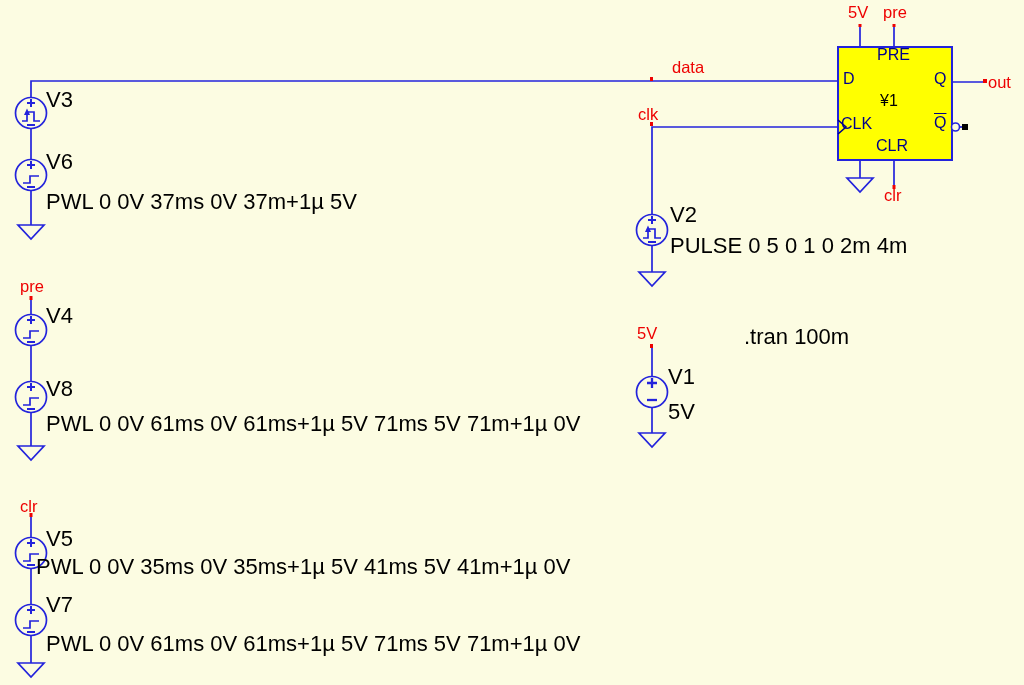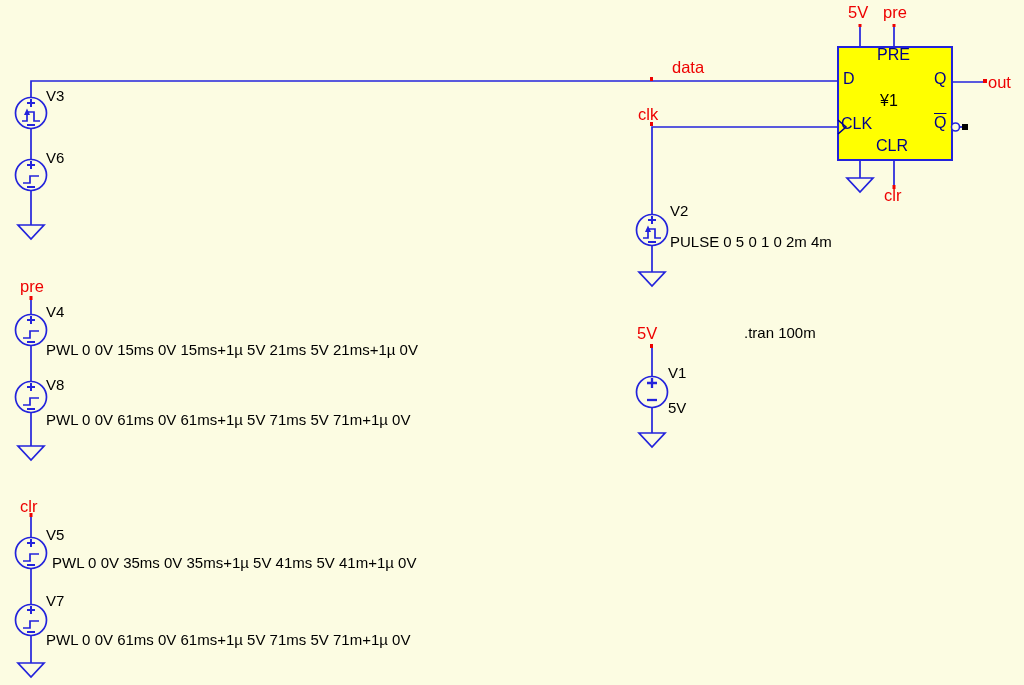--- a/index.html
+++ b/index.html
@@ -1,19 +1,19 @@
 <!DOCTYPE html>
 <html><head>
 <meta charset="utf-8">
 <style>
   html,body{margin:0;padding:0;}
   #canvas{position:relative;width:1024px;height:685px;background:#FCFCE2;overflow:hidden;
           font-family:"Liberation Sans",sans-serif;}
   #wires{position:absolute;left:0;top:0;}
-  .t{position:absolute;font-size:15px;line-height:1.15;color:#000;white-space:nowrap;}
+  .t{position:absolute;font-size:22px;line-height:1.15;color:#000;white-space:nowrap;}
   .r{position:absolute;font-size:16.5px;line-height:1.15;color:#EE0202;white-space:nowrap;}
   .pin{position:absolute;font-size:16px;line-height:1.15;color:#00008B;white-space:nowrap;}
   .inst{position:absolute;font-size:16px;line-height:1.15;color:#000;white-space:nowrap;}
   .ovl{text-decoration:overline;}
 </style>
 </head>
 <body>
 
 <div id="canvas">
 
@@ -133,26 +133,26 @@
     <rect x="650" y="344" width="3" height="4"></rect>
     <rect x="983" y="79" width="4" height="4"></rect>
     <rect x="892.5" y="185" width="3" height="4"></rect>
     <rect x="858.5" y="24" width="3" height="3"></rect>
     <rect x="892.5" y="24" width="3" height="3"></rect>
   </g>
 </svg>
 
 <div class="t" style="left:46px;top:87px">V3</div>
 <div class="t" style="left:46px;top:149px">V6</div>
+<div class="t" style="left:46px;top:189px">PWL 0 0V 37ms 0V 37m+1µ 5V</div>
 <div class="t" style="left:46px;top:303px">V4</div>
-<div class="t" style="left:46px;top:341px">PWL 0 0V 15ms 0V 15ms+1µ 5V 21ms 5V 21ms+1µ 0V</div>
 <div class="t" style="left:46px;top:376px">V8</div>
 <div class="t" style="left:46px;top:411px">PWL 0 0V 61ms 0V 61ms+1µ 5V 71ms 5V 71m+1µ 0V</div>
 <div class="t" style="left:46px;top:526px">V5</div>
-<div class="t" style="left:52px;top:554px">PWL 0 0V 35ms 0V 35ms+1µ 5V 41ms 5V 41m+1µ 0V</div>
+<div class="t" style="left:36px;top:554px">PWL 0 0V 35ms 0V 35ms+1µ 5V 41ms 5V 41m+1µ 0V</div>
 <div class="t" style="left:46px;top:592px">V7</div>
 <div class="t" style="left:46px;top:631px">PWL 0 0V 61ms 0V 61ms+1µ 5V 71ms 5V 71m+1µ 0V</div>
 <div class="t" style="left:670px;top:202px">V2</div>
 <div class="t" style="left:670px;top:233px">PULSE 0 5 0 1 0 2m 4m</div>
 <div class="t" style="left:668px;top:364px">V1</div>
 <div class="t" style="left:668px;top:399px">5V</div>
 <div class="t" style="left:744px;top:324px">.tran 100m</div>
 
 <div class="r" style="left:672px;top:58px">data</div>
 <div class="r" style="left:638px;top:105px">clk</div>

